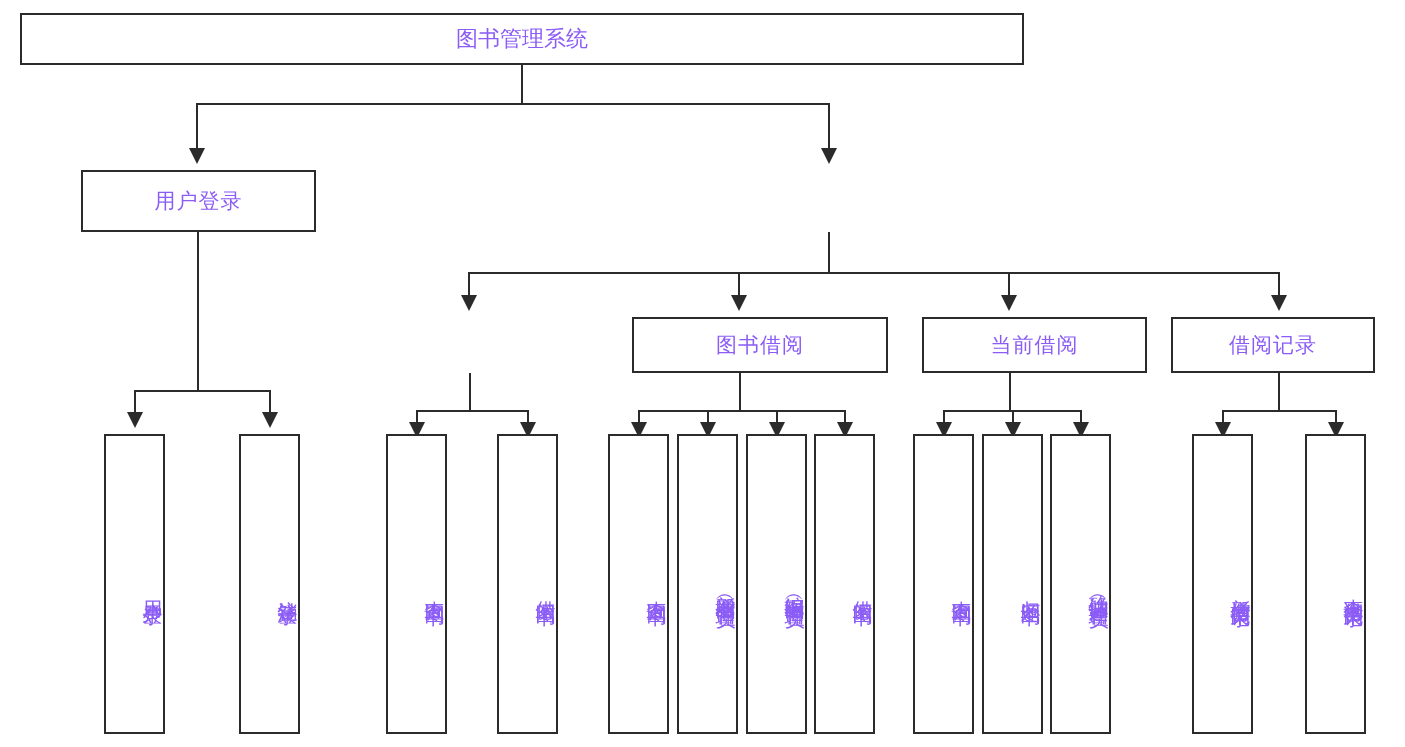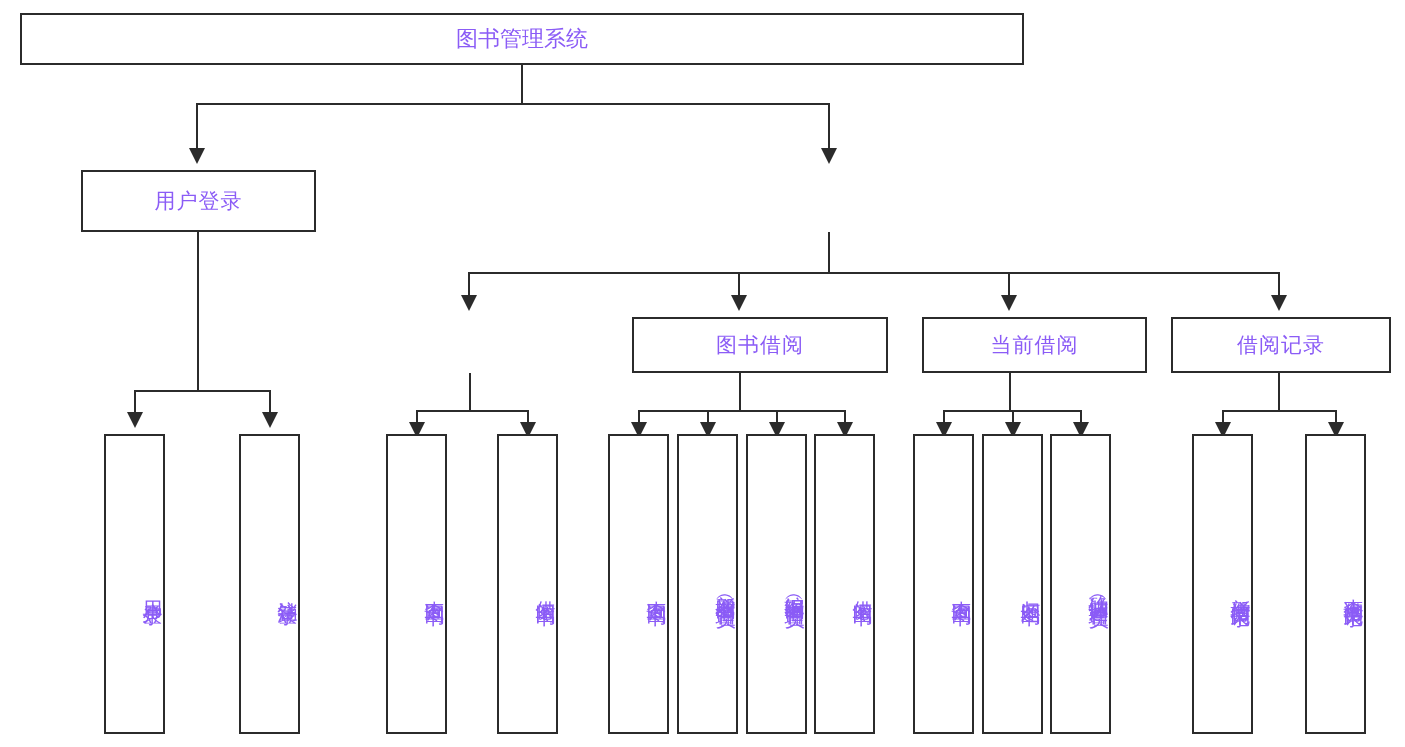--- a/index.html
+++ b/index.html
@@ -116,21 +116,21 @@
   <div class="arrow" style="left:1001px; top:295px;"></div>
   <div class="vline" style="left:1278px; top:272px; height:23px;"></div>
   <div class="arrow" style="left:1271px; top:295px;"></div>
 
   <div class="node h" style="left:632px; top:317px; width:256px; height:56px;">
     <span class="lbl">图书借阅</span>
   </div>
   <div class="node h" style="left:902px; top:317px; width:225px; height:56px;margin-left:20px;">
     <span class="lbl">当前借阅</span>
   </div>
-  <div class="node h" style="left:1171px; top:317px; width:220px; height:56px;">
+  <div class="node h" style="left:1171px; top:317px; width:204px; height:56px;">
     <span class="lbl">借阅记录</span>
   </div>
 
   <div class="vline" style="left:469px; top:373px; height:37px;"></div>
   <div class="hline" style="left:416px; top:410px; width:112px;"></div>
   <div class="vline" style="left:416px; top:410px; height:12px;"></div>
   <div class="arrow" style="left:409px; top:422px;"></div>
   <div class="vline" style="left:527px; top:410px; height:12px;"></div>
   <div class="arrow" style="left:520px; top:422px;"></div>
 

